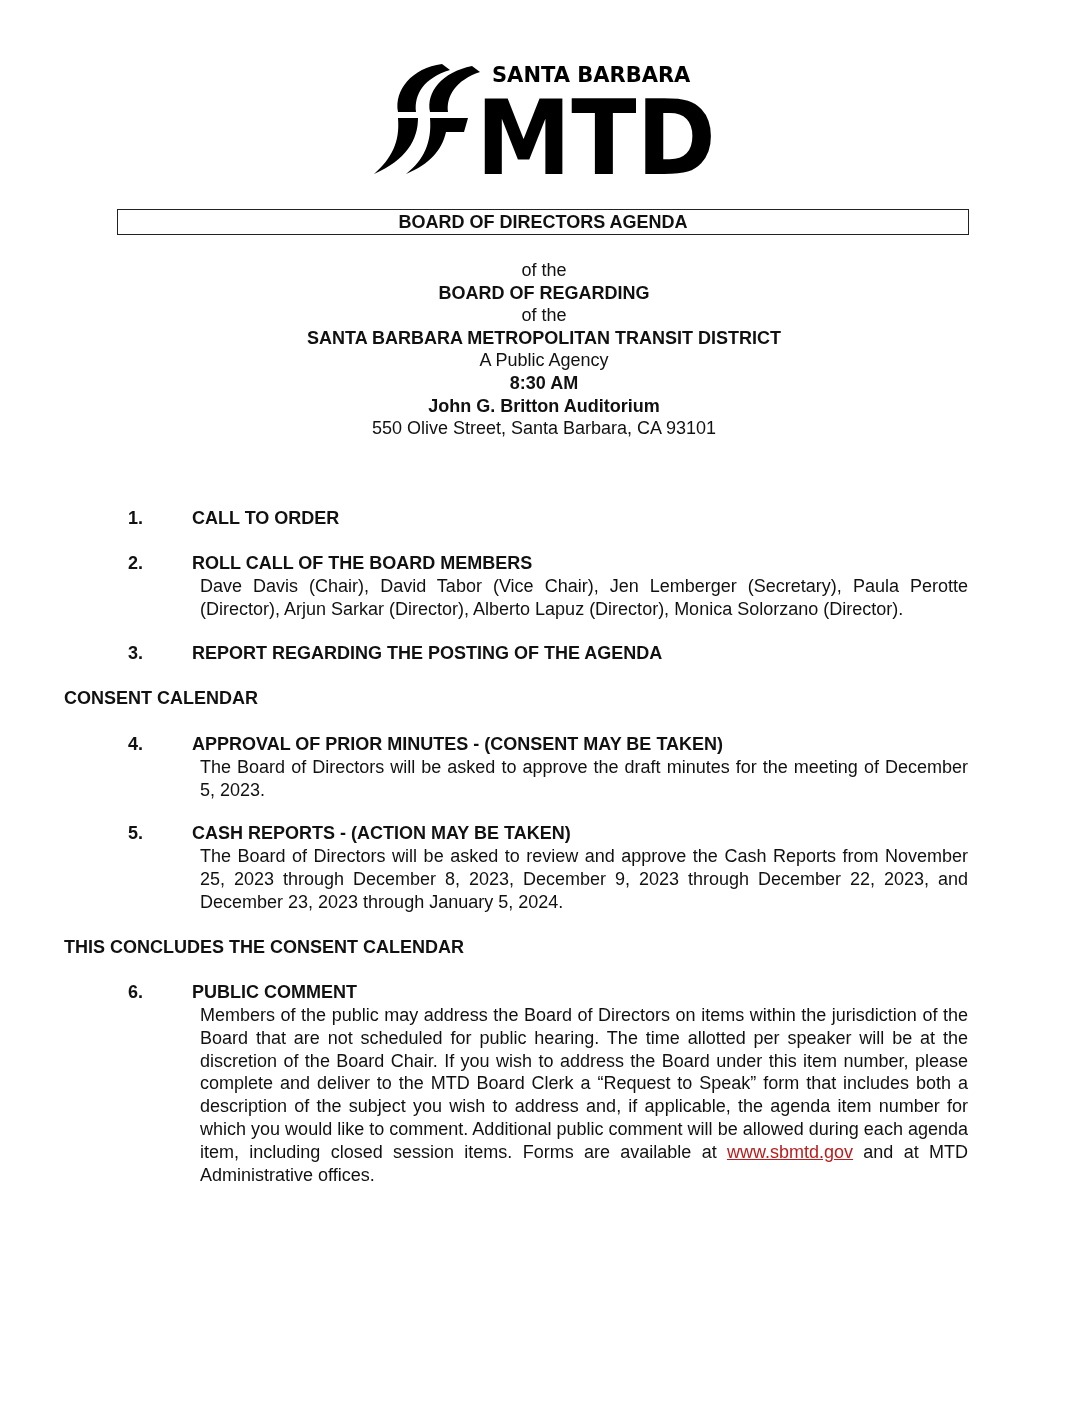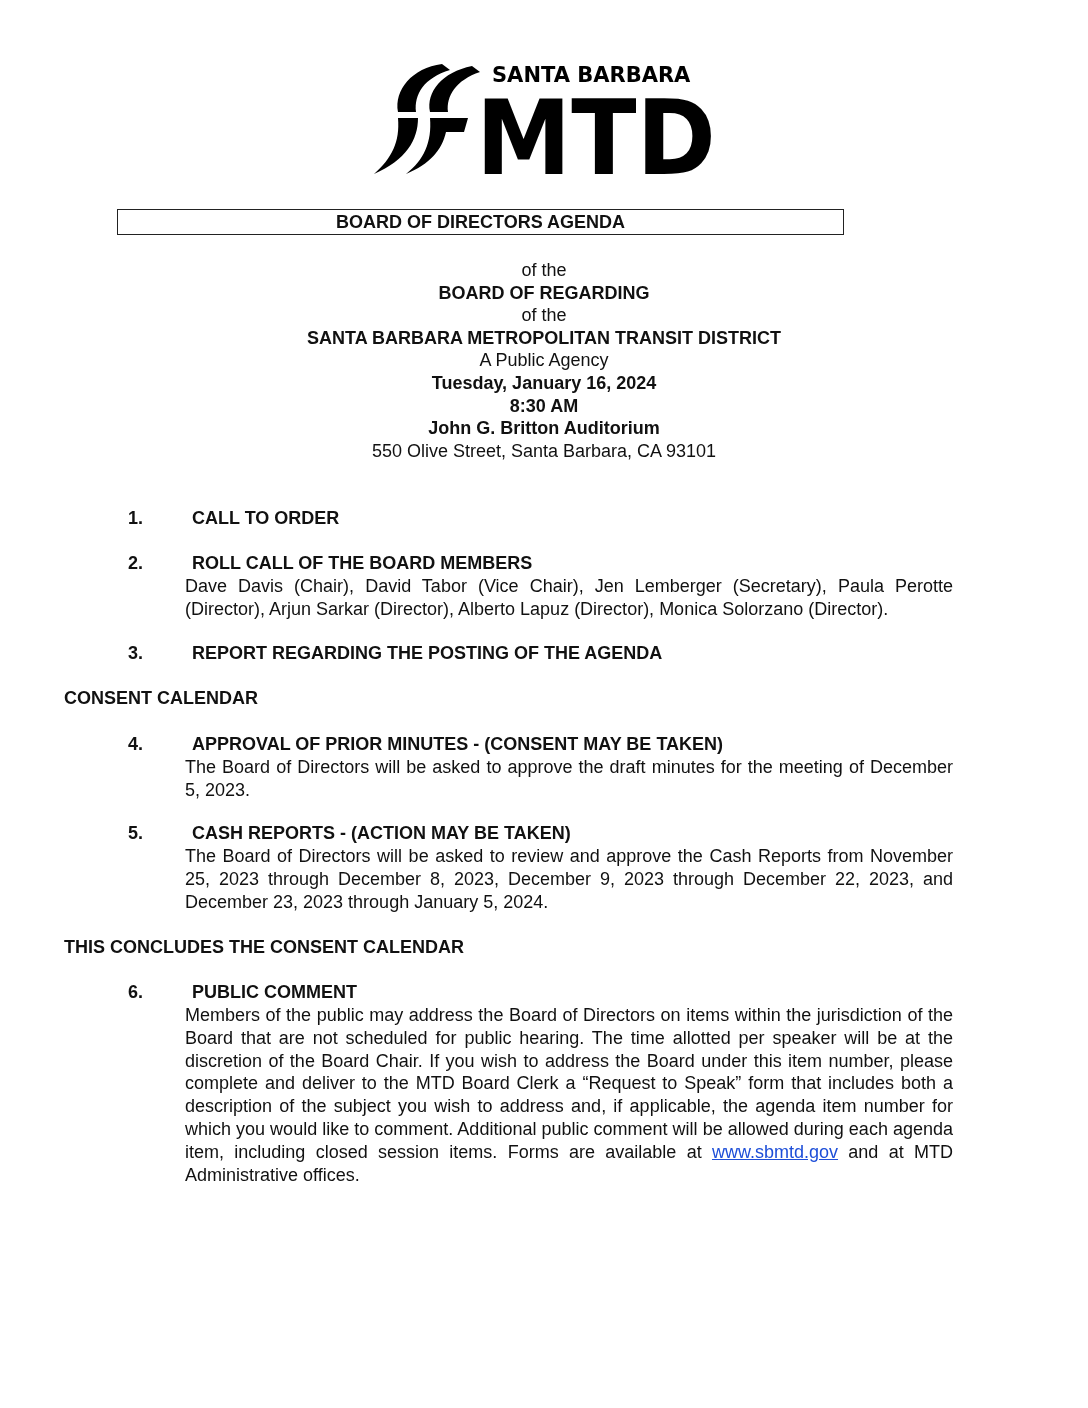--- a/index.html
+++ b/index.html
@@ -3,40 +3,40 @@
 <meta charset="utf-8">
 <style>
   html, body { margin: 0; padding: 0; background: #ffffff; }
   body {
     width: 1088px; height: 1408px; position: relative; overflow: hidden;
     font-family: "Liberation Sans", sans-serif; color: #111; font-size: 18px;
   }
   .logo { position: absolute; left: 372px; top: 60px; width: 350px; height: 118px; }
   .logo svg { width: 100%; height: 100%; display: block; }
   .agenda-box {
-    position: absolute; left: 117px; top: 209px; width: 727px; height: 26px;
+    position: absolute; left: 117px; top: 209px; width: 852px; height: 26px;
     border: 1.5px solid #222; box-sizing: border-box;
     text-align: center; font-weight: bold; font-size: 18px; line-height: 24px;
   }
   .header-block {
     position: absolute; left: 0; top: 259px; width: 1088px; text-align: center;
     font-size: 18px; line-height: 22.6px;
   }
   .header-block .b { font-weight: bold; }
   .item { position: absolute; left: 0; width: 1088px; }
   .item .num { position: absolute; left: 128px; top: 0; font-weight: bold; font-size: 18px; line-height: 23px; }
   .item .title { position: absolute; left: 192px; top: 0; font-weight: bold; font-size: 18px; line-height: 23px; white-space: nowrap; }
   .item .body {
-    position: absolute; left: 185px; top: 23px; width: 768px;
+    position: absolute; left: 200px; top: 23px; width: 768px;
     font-size: 18px; line-height: 22.8px; text-align: justify;
   }
   .section-heading {
     position: absolute; left: 64px; font-weight: bold; font-size: 18px; line-height: 23px; white-space: nowrap;
   }
-  a.link { color: #1d4ed8; text-decoration: underline; }
+  a.link { color: #b91c1c; text-decoration: underline; }
 </style>
 </head>
 <body>
 
 <div class="logo">
   <svg viewBox="0 0 350 118">
 
     <path d="M70 4 C40 8 22 30 26 52 L44 52 C42 34 52 18 78 10 Z" fill="#000"></path>
     <path d="M100 6 C70 12 54 32 58 52 L76 52 C74 36 84 20 108 12 Z" fill="#000"></path>
     <path d="M26 58 L46 58 C46 80 34 100 2 114 C20 98 28 82 26 58 Z" fill="#000"></path>
@@ -49,21 +49,20 @@
 <div class="agenda-box">
   <span>BOARD OF DIRECTORS AGENDA</span>
 </div>
 
 <div class="header-block">
   <div>of the</div>
   <div class="b">BOARD OF REGARDING</div>
   <div>of the</div>
   <div class="b">SANTA BARBARA METROPOLITAN TRANSIT DISTRICT</div>
   <div>A Public Agency</div>
-  <div class="b">Tuesday, January 16, 2024</div>
   <div class="b">8:30 AM</div>
   <div class="b">John G. Britton Auditorium</div>
   <div>550 Olive Street, Santa Barbara, CA 93101</div>
 </div>
 
 <div class="item" style="top:507px;">
   <span class="num">1.</span>
   <span class="title">CALL TO ORDER</span>
 </div>
 

